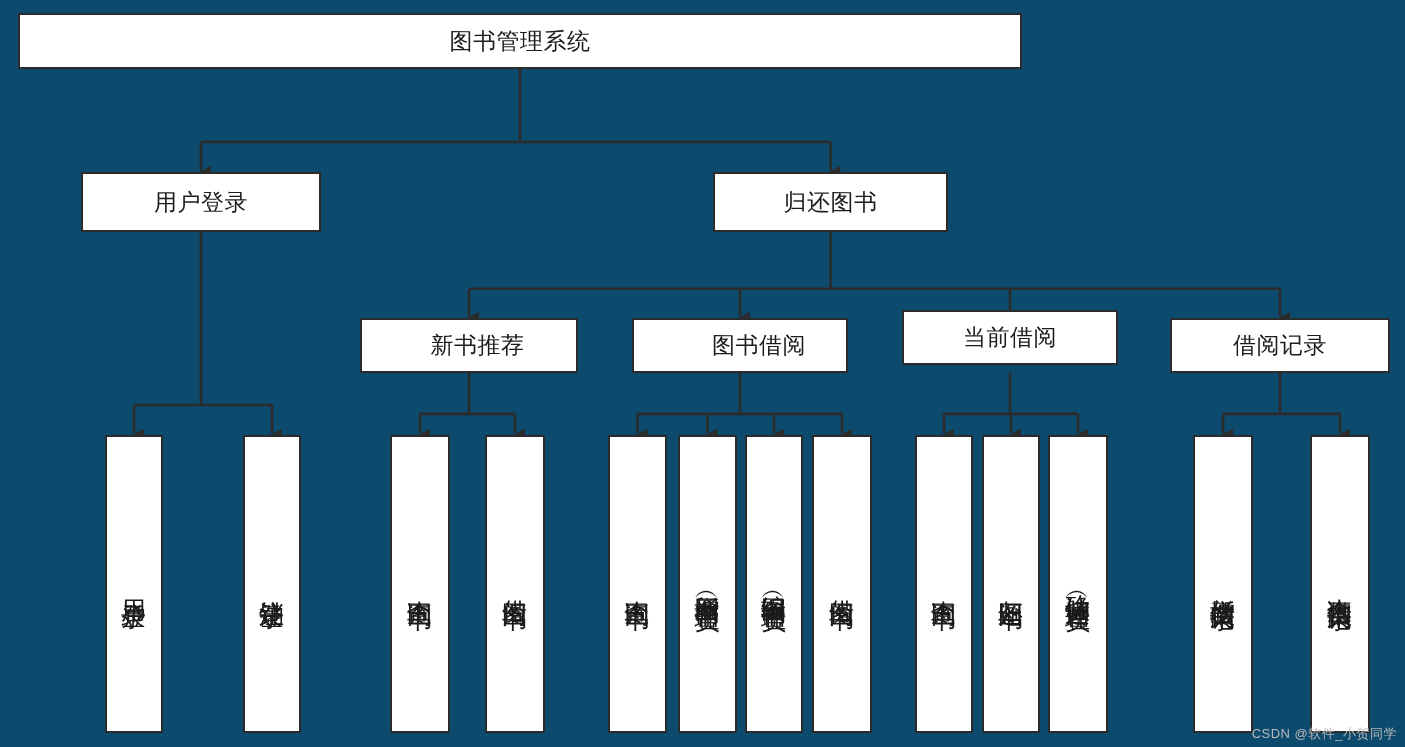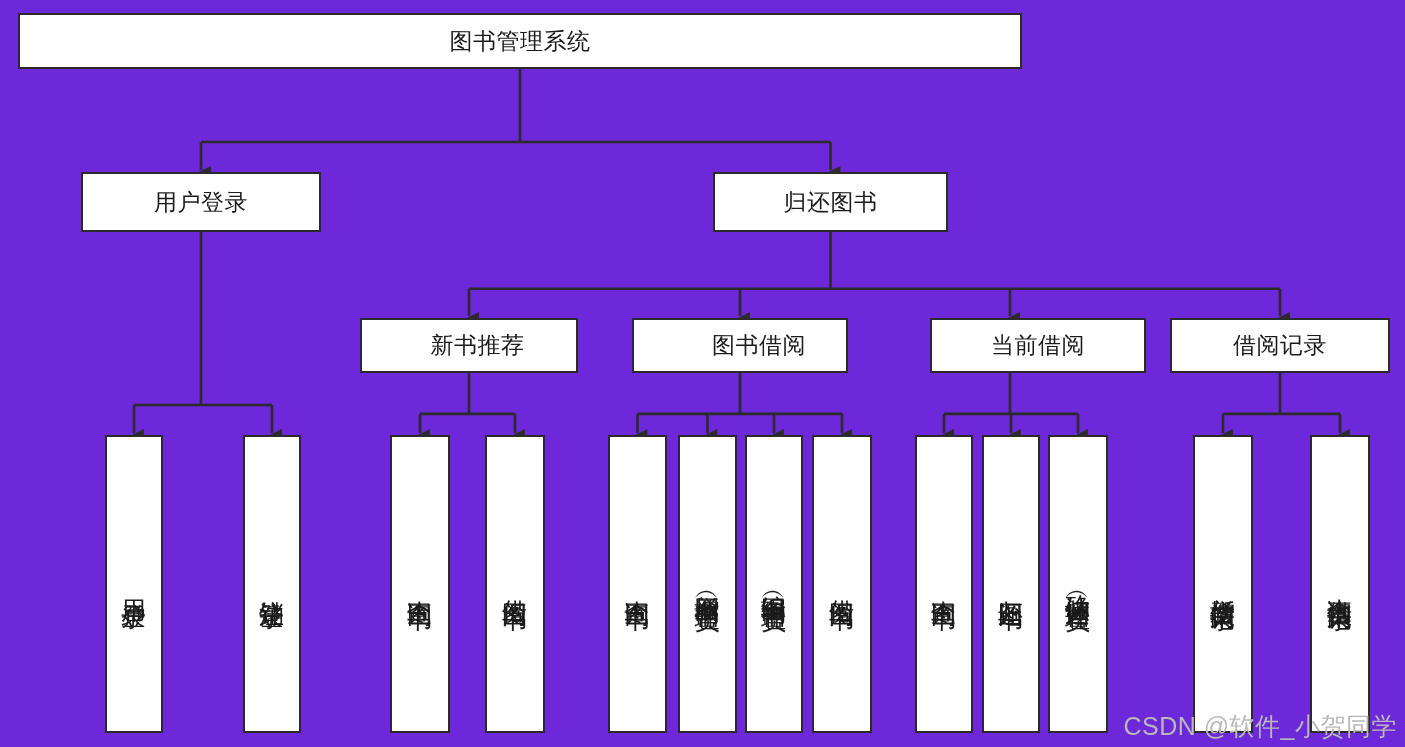--- a/index.html
+++ b/index.html
@@ -4,21 +4,21 @@
 <style>
   html, body {
     margin: 0;
     padding: 0;
     background: #ffffff;
   }
   #canvas {
     position: relative;
     width: 1405px;
     height: 747px;
-    background: #6d28d9;
+    background: #0c4a6e;
     font-family: "Liberation Sans", "DejaVu Sans", sans-serif;
     overflow: hidden;
   }
   #edges {
     position: absolute;
     left: 0;
     top: 0;
     width: 1405px;
     height: 747px;
     pointer-events: none;
@@ -51,21 +51,21 @@
     text-orientation: upright;
     font-size: 25px;
     line-height: 1.28;
     letter-spacing: 2px;
     white-space: nowrap;
   }
   #watermark {
     position: absolute;
     right: 8px;
     bottom: 4px;
-    font-size: 25px;
+    font-size: 13px;
     color: #b9b9b9;
     white-space: nowrap;
     letter-spacing: 0.5px;
   }
 </style>
 </head>
 <body>
 
 <div id="canvas">
   <svg id="edges" viewBox="0 0 1405 747" xmlns="http://www.w3.org/2000/svg">
@@ -120,21 +120,21 @@
       </div>
       <div class="node horiz" style="left: 713px; top: 172px; width: 235px; height: 60px;">
         <span class="lbl">归还图书</span>
       </div>
       <div class="node horiz" style="left: 360px; top: 318px; width: 218px; height: 55px; padding-left: 17px;">
         <span class="lbl">新书推荐</span>
       </div>
       <div class="node horiz" style="left: 632px; top: 318px; width: 216px; height: 55px; padding-left: 38px;">
         <span class="lbl">图书借阅</span>
       </div>
-      <div class="node horiz" style="left: 902px; top: 318px; width: 216px; height: 55px; margin-left: 28px;">
+      <div class="node horiz" style="left: 902px; top: 310px; width: 216px; height: 55px;">
         <span class="lbl">当前借阅</span>
       </div>
       <div class="node horiz" style="left: 1170px; top: 318px; width: 220px; height: 55px;">
         <span class="lbl">借阅记录</span>
       </div>
       <div class="node vert" style="left: 105px; top: 435px; width: 58px; height: 298px;">
         <span class="lbl">用户登录</span>
       </div>
       <div class="node vert" style="left: 243px; top: 435px; width: 58px; height: 298px;">
         <span class="lbl">注销登录</span>

